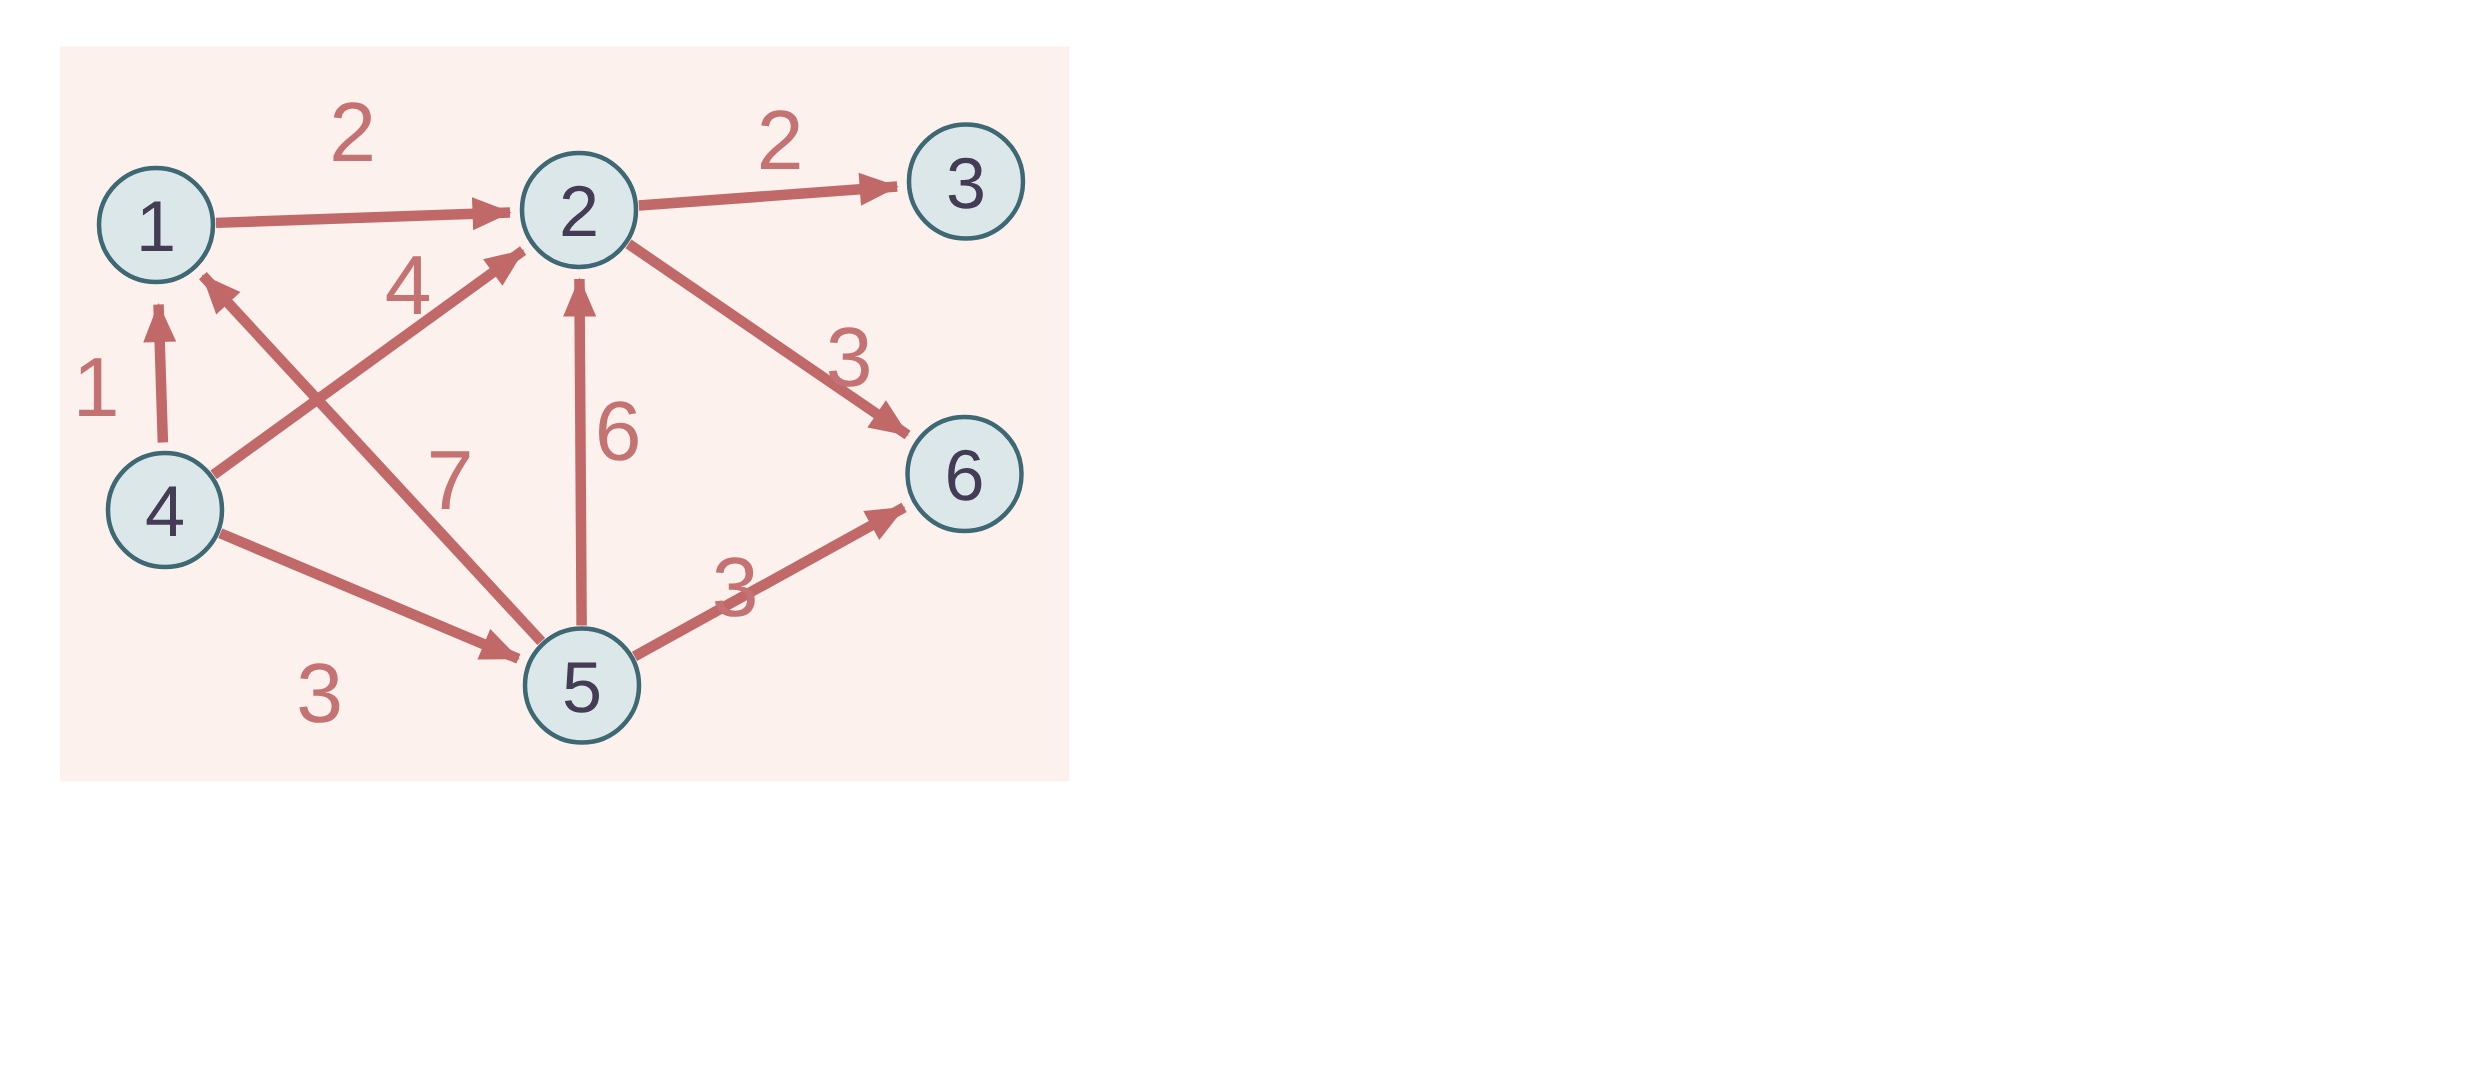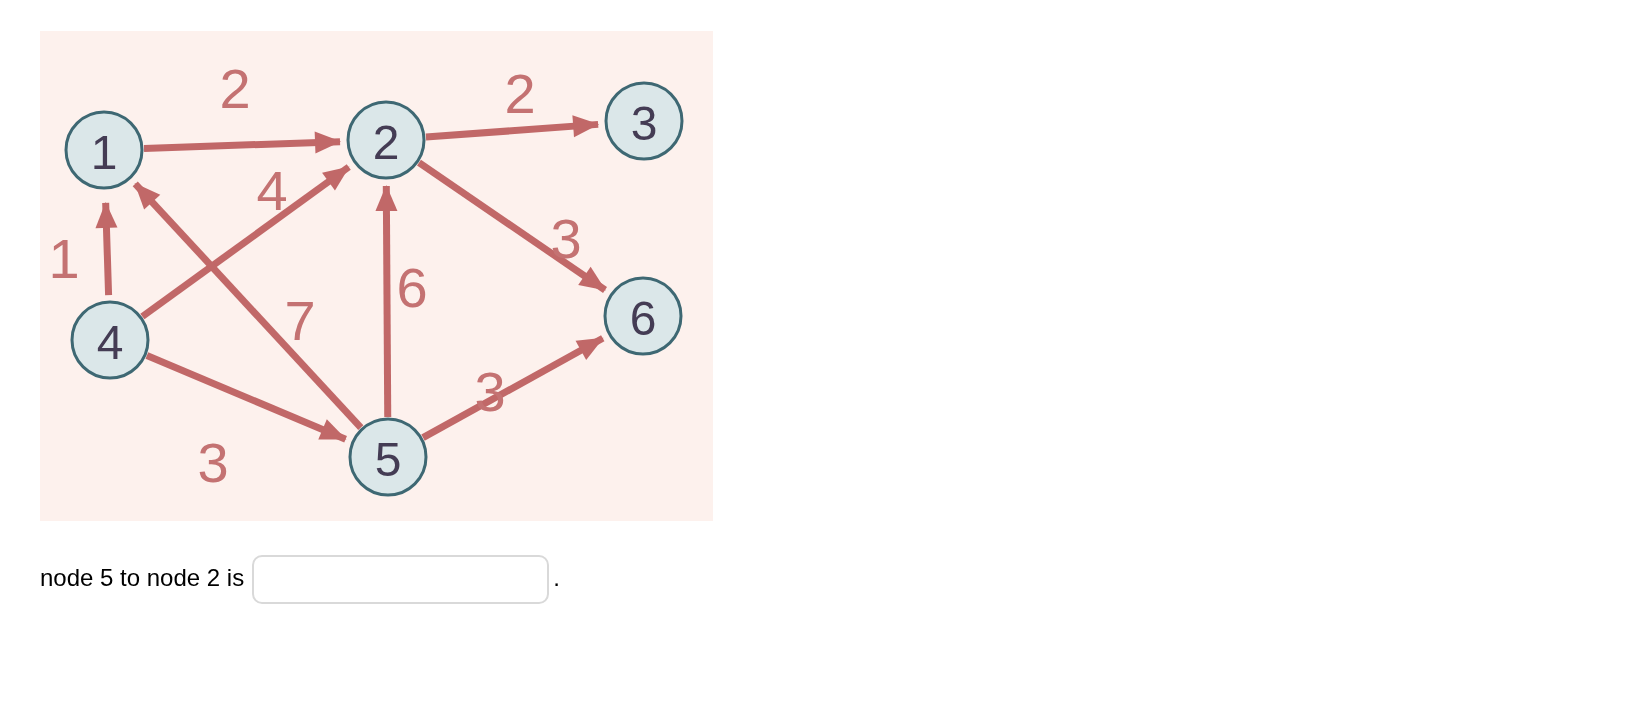--- a/index.html
+++ b/index.html
@@ -67,14 +67,13 @@
       <circle cx="70" cy="309" r="38" fill="#dbe7e9" stroke="#3e6873" stroke-width="3"></circle>
       <text x="70" y="311" fill="#443c54" font-size="48" text-anchor="middle" dominant-baseline="central">4</text>
       <circle cx="348" cy="426" r="38" fill="#dbe7e9" stroke="#3e6873" stroke-width="3"></circle>
       <text x="348" y="428" fill="#443c54" font-size="48" text-anchor="middle" dominant-baseline="central">5</text>
       <circle cx="603" cy="285" r="38" fill="#dbe7e9" stroke="#3e6873" stroke-width="3"></circle>
       <text x="603" y="287" fill="#443c54" font-size="48" text-anchor="middle" dominant-baseline="central">6</text>
     </svg>
 </div>
 
 <div class="question">
-  <div class="q-line"><span>node 5 to node 2 is</span><input type="text" class="answer-input" value="" style=""><span>.</span></div>
 </div>
 
 </body></html>

